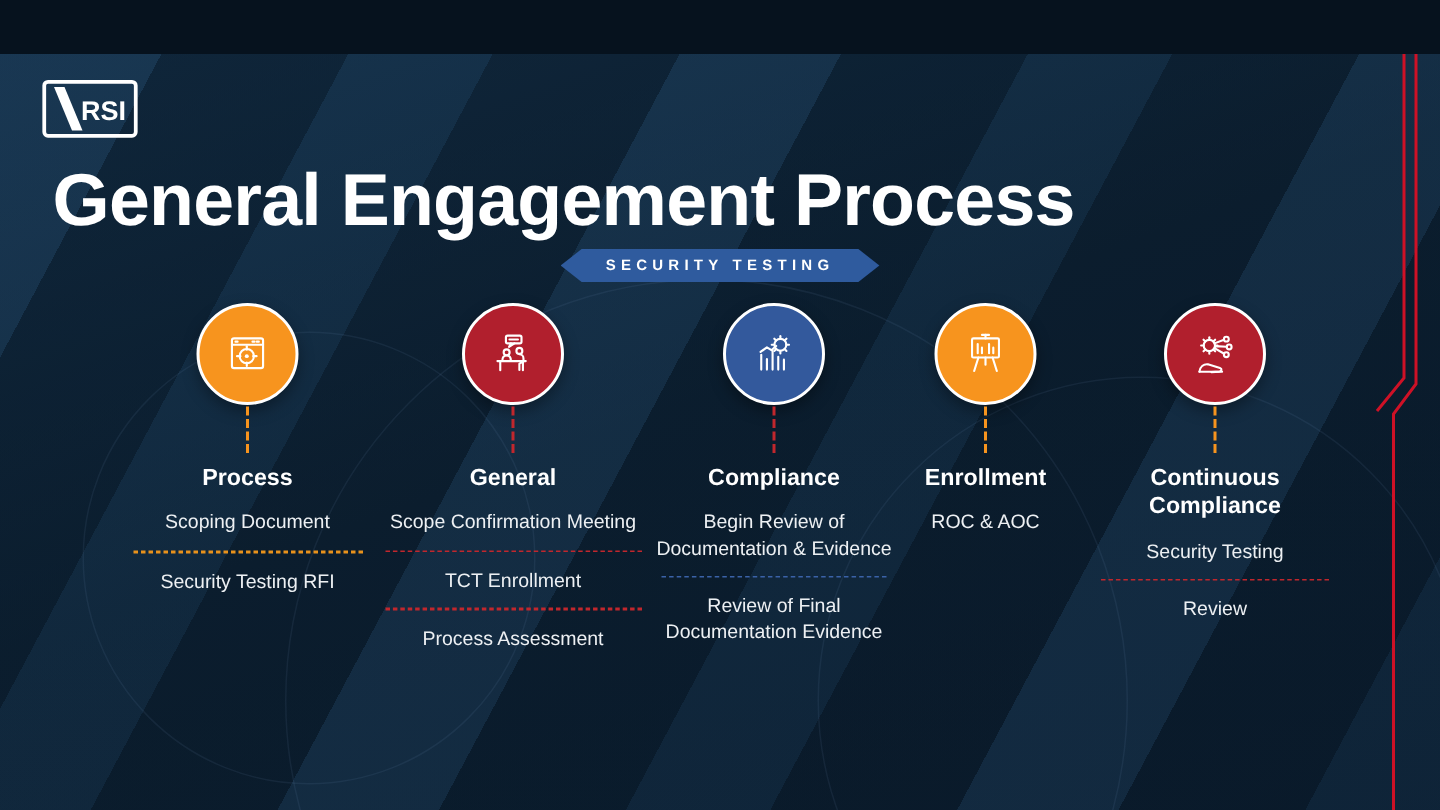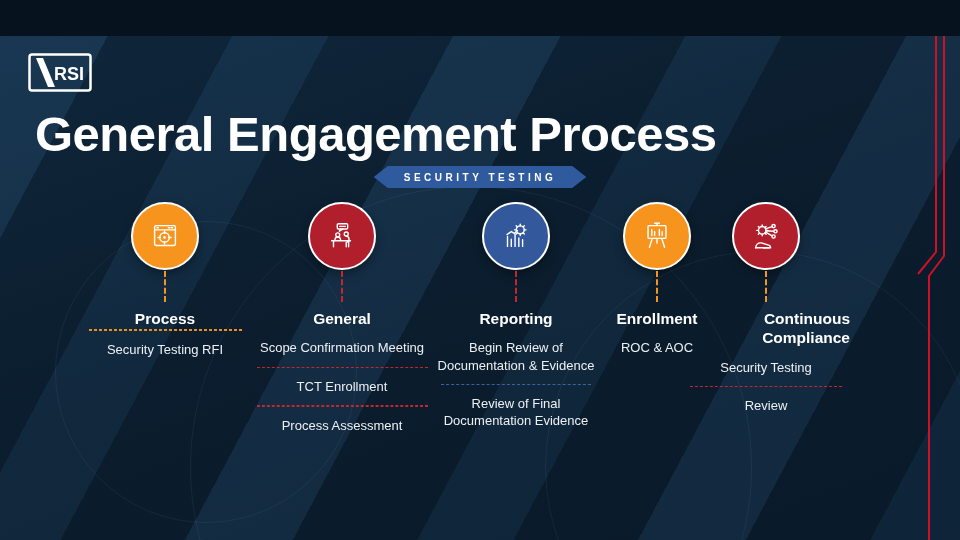--- a/index.html
+++ b/index.html
@@ -26,21 +26,21 @@
     position:absolute;left:50%;transform:translateX(-50%);top:130px;z-index:3;
     height:22px;padding:0 30px;display:flex;align-items:center;justify-content:center;
     clip-path:polygon(14px 0, calc(100% - 14px) 0, 100% 50%, calc(100% - 14px) 100%, 14px 100%, 0 50%);
   }
   .banner-label{color:#FFFFFF;font-size:10px;font-weight:bold;letter-spacing:3.5px;white-space:nowrap;}
   .column{position:absolute;top:166px;display:flex;flex-direction:column;align-items:center;z-index:2;text-align:center;}
   .col-0{left:80px;width:170px;}
   .col-1{left:247px;width:190px;}
   .col-2{left:433px;width:166px;}
   .col-3{left:584px;width:146px;}
-  .col-4{left:682px;width:168px;text-align:right;}
+  .col-4{left:726px;width:168px;}
   .circle{
     width:64px;height:64px;border-radius:50%;border:2.5px solid #FFFFFF;
     display:flex;align-items:center;justify-content:center;flex:0 0 auto;
     box-shadow:0 4px 10px rgba(0,0,0,0.35);
   }
   .connector{width:0;height:31px;border-left:2px dashed #F7941E;margin:1px 0 0 0;}
   .col-title{color:#FFFFFF;font-size:15.5px;font-weight:bold;line-height:1.25;margin:7px 0 1px 0;}
   .item{color:#EDF0F3;font-size:13px;line-height:1.32;padding:10px 0;}
   .divider{width:90%;border-top:1.5px dashed #C1272D;height:0;}
   .icon-svg{display:block;}
@@ -82,20 +82,21 @@
         <circle cx="17.5" cy="19.5" r="5"></circle>
         <circle cx="17.5" cy="19.5" r="1.4" fill="#FFFFFF" stroke="none"></circle>
         <line x1="17.5" y1="12.6" x2="17.5" y2="15"></line>
         <line x1="17.5" y1="24" x2="17.5" y2="26.4"></line>
         <line x1="10.6" y1="19.5" x2="13" y2="19.5"></line>
         <line x1="22" y1="19.5" x2="24.4" y2="19.5"></line>
       </svg>
     </div>
     <div class="connector" style="border-color: rgb(247, 148, 30);"></div>
     <div class="col-title">Process</div>
+    <div class="item">Scoping Document</div>
     <div class="divider" style="border-color: rgb(232, 146, 28);"></div>
     <div class="divider" style="border-color: rgb(232, 146, 28);"></div>
     <div class="item">Security Testing RFI</div>
   </div>
 
   <div class="column col-1">
     <div class="circle" style="background-color: rgb(177, 31, 45);">
       <svg class="icon-svg" width="34" height="34" viewBox="0 0 36 36" fill="none" stroke="#FFFFFF" stroke-width="1.5" stroke-linecap="round" stroke-linejoin="round">
         <rect x="13" y="5" width="11" height="5.5" rx="1.2"></rect>
         <path d="M16.5 10.5 L15.2 13 L19 10.5"></path>
@@ -129,21 +130,21 @@
         <line x1="22.5" y1="15.7" x2="22.5" y2="17.6"></line>
         <line x1="25.5" y1="8.5" x2="26.8" y2="7.2"></line>
         <line x1="19.5" y1="8.5" x2="18.2" y2="7.2"></line>
         <line x1="19.5" y1="14.5" x2="18.2" y2="15.8"></line>
         <line x1="25.5" y1="14.5" x2="26.8" y2="15.8"></line>
         <path d="M9 29 V18.5 M13 29 V21.5 M17 29 V16 M21 29 V20 M25 29 V22"></path>
         <path d="M8.5 16.5 l4.5-3.2 3.2 2 3.3-3"></path>
       </svg>
     </div>
     <div class="connector" style="border-color: rgb(193, 39, 45);"></div>
-    <div class="col-title">Reporting</div>
+    <div class="col-title">Compliance</div>
     <div class="item">Begin Review of Documentation &amp; Evidence</div>
     <div class="divider" style="border-color: rgb(58, 98, 168);"></div>
     <div class="item">Review of Final Documentation Evidence</div>
   </div>
 
   <div class="column col-3">
     <div class="circle" style="background-color: rgb(247, 148, 30);">
       <svg class="icon-svg" width="34" height="34" viewBox="0 0 36 36" fill="none" stroke="#FFFFFF" stroke-width="1.5" stroke-linecap="round" stroke-linejoin="round">
         <line x1="15.5" y1="4.5" x2="20.5" y2="4.5"></line>
         <line x1="18" y1="4.5" x2="18" y2="7"></line>

